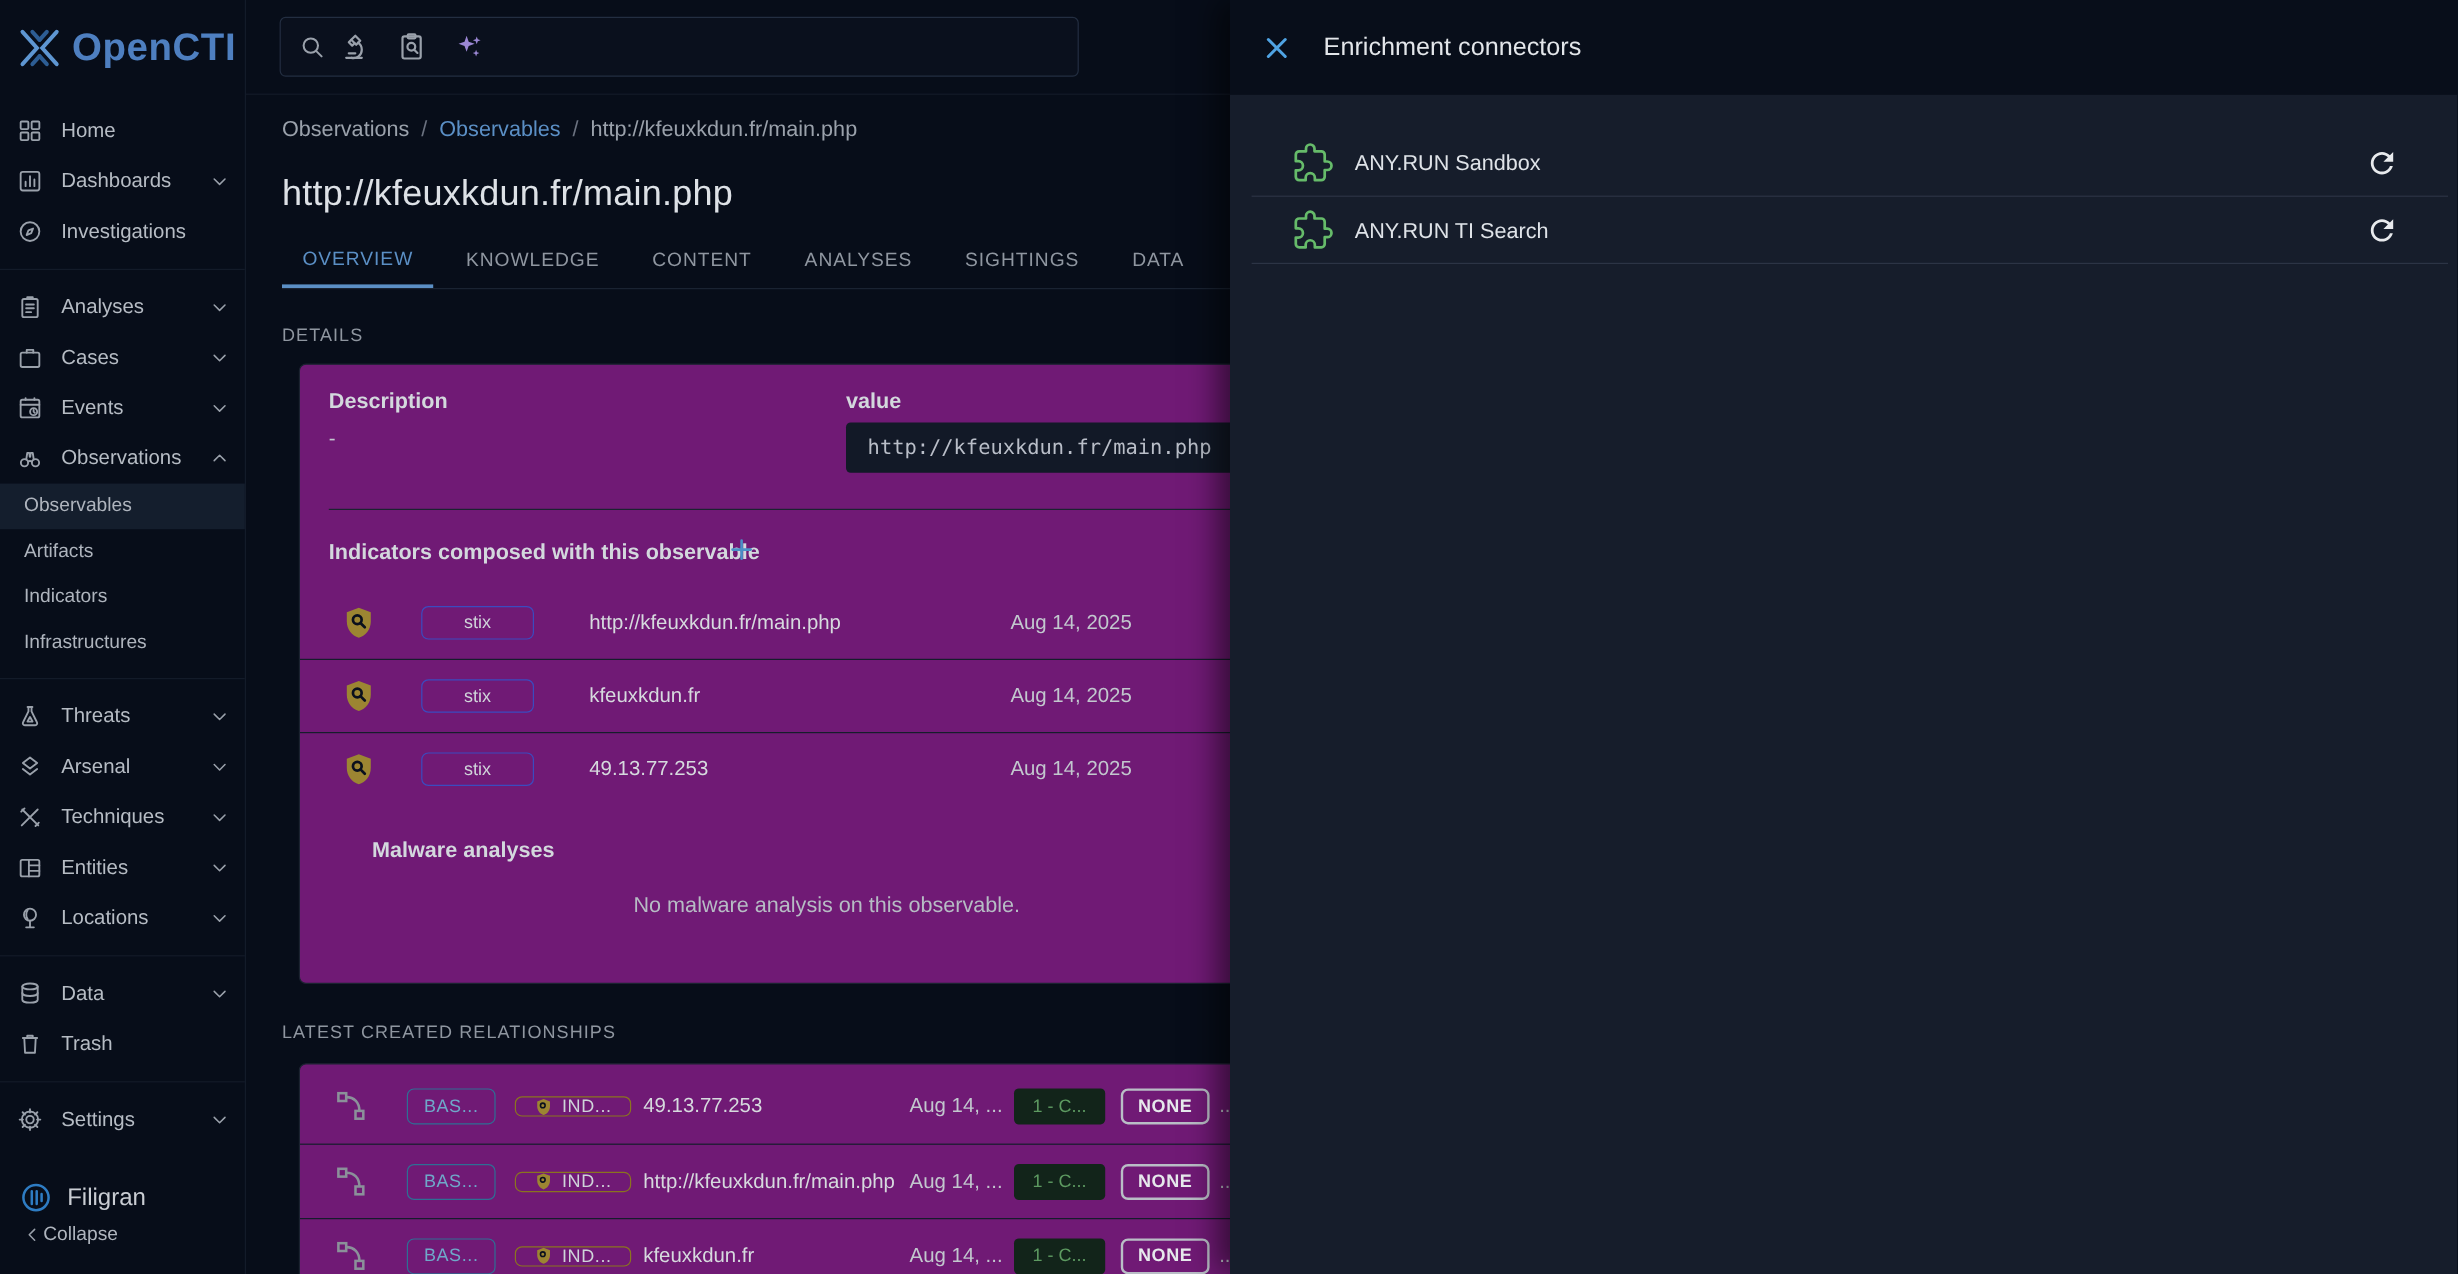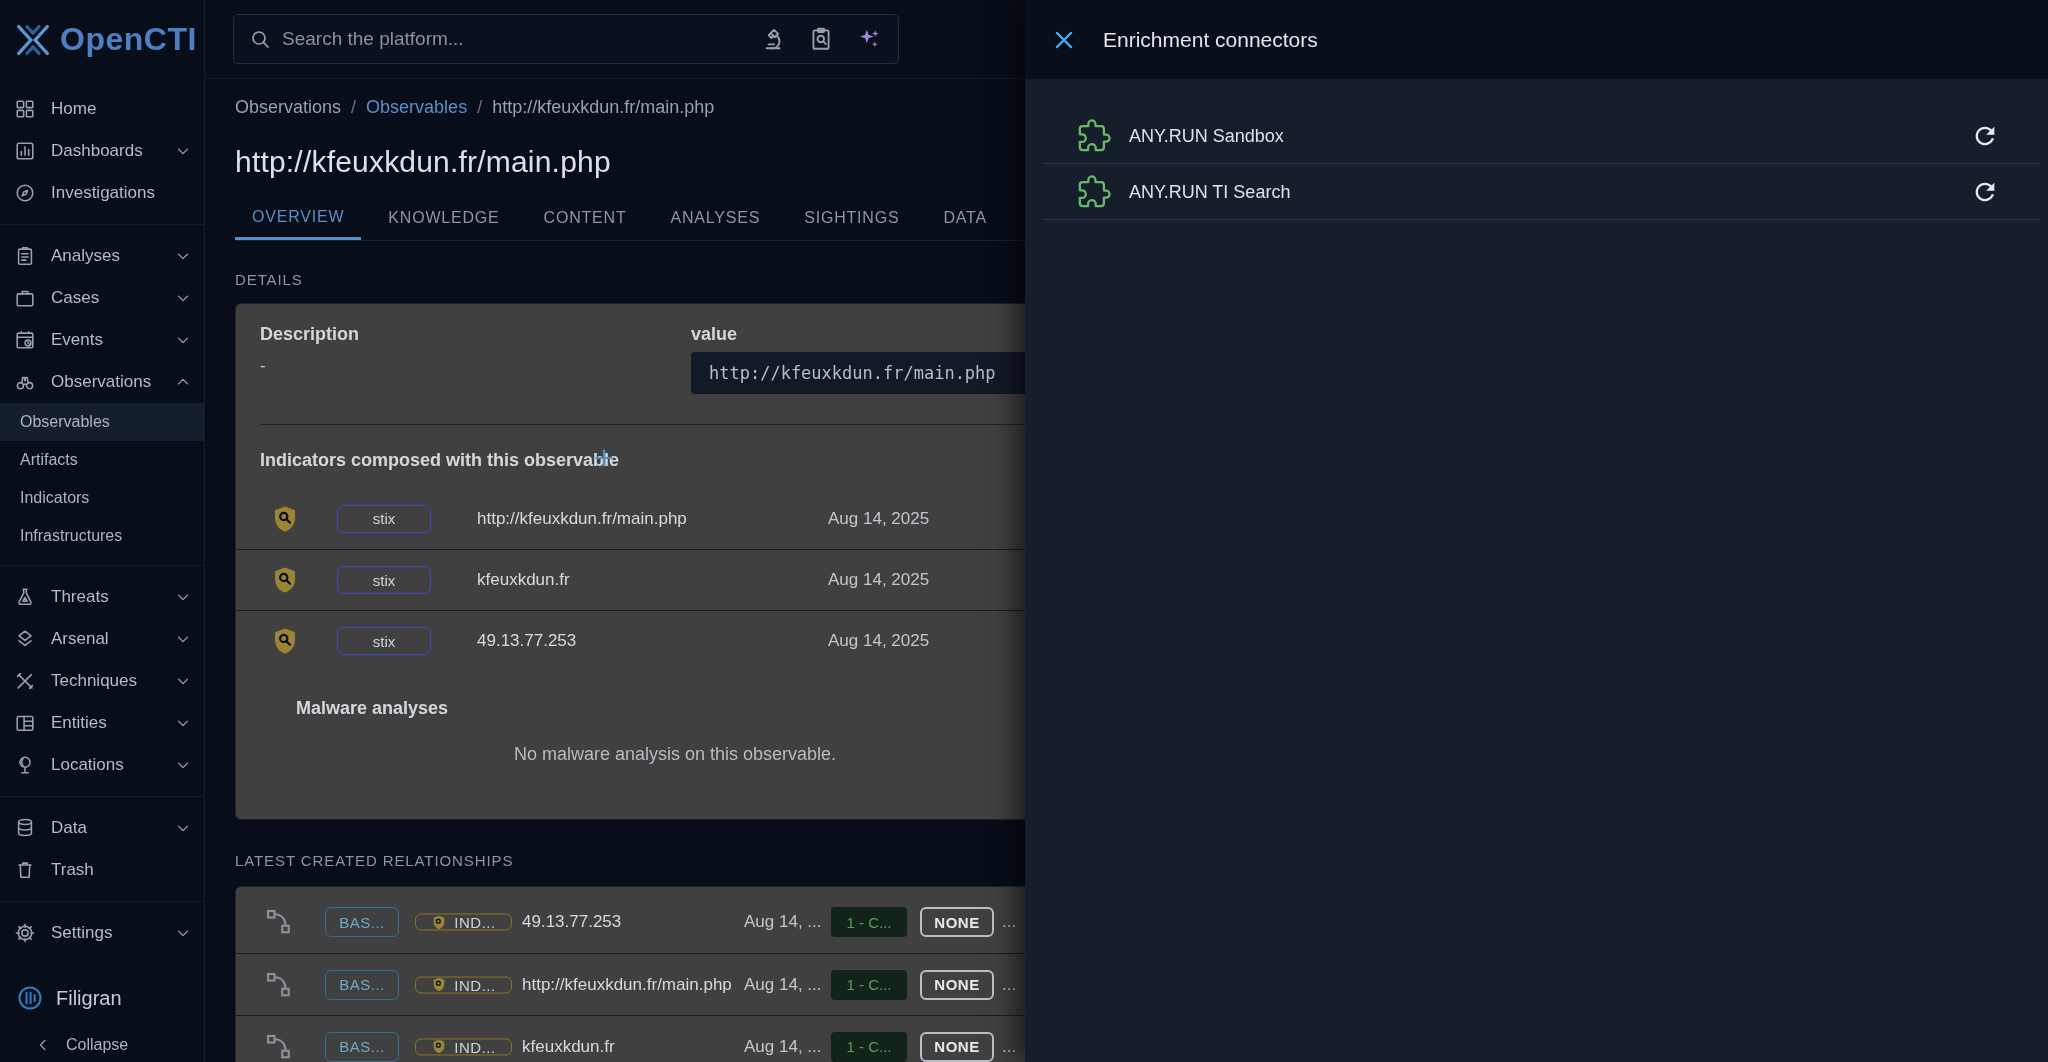--- a/index.html
+++ b/index.html
@@ -24,21 +24,21 @@
   .nav { flex:1 1 auto; padding-top:9px; }
   .nav-divider { height:1px; background:#131b29; margin:10px 0; }
   .ni { height:42px; display:flex; align-items:center; padding:0 12px 0 14px; gap:15px; cursor:pointer; }
   .ni .lbl { flex:1; font-size:17px; color:#b6bcc4; white-space:nowrap; }
   .ni.sub { height:38px; padding-left:20px; }
   .ni.sub .lbl { font-size:16px; color:#aeb4bd; }
   .ni.selected { background:#141e2d; }
   .side-footer { flex:0 0 auto; padding-bottom:8px; }
   .brand-row { height:44px; display:flex; align-items:center; padding-left:16px; gap:12px; }
   .brand-text { font-size:20px; color:#c9cdd3; }
-  .collapse-row { height:34px; display:flex; align-items:flex-end; padding-left:34px; gap:14px; cursor:pointer; }
+  .collapse-row { height:34px; display:flex; align-items:flex-start; padding-left:18px; gap:0; cursor:pointer; }
   .collapse-row .lbl { font-size:16px; color:#aeb4bd; }
 
   
   .topbar {
     position:absolute; left:205px; top:0; right:0; height:79px;
     background:#070d19; border-bottom:1px solid #131b29; z-index:4;
     display:flex; align-items:center;
   }
   .searchbox {
     margin-left:28px; width:666px; height:50px;
@@ -56,22 +56,22 @@
   .main { position:absolute; left:205px; top:79px; right:0; bottom:0; z-index:1; }
   .breadcrumb { position:absolute; left:30px; top:18px; font-size:18px; color:#9aa1ab; display:flex; gap:10px; align-items:center; }
   .breadcrumb .sep { color:#6b7280; }
   .breadcrumb .link { color:#5b8fc5; cursor:pointer; }
   .page-title { position:absolute; left:30px; top:66px; font-size:30px; font-weight:500; color:#dde1e6; letter-spacing:0.2px; }
   .tabs { position:absolute; left:30px; top:117px; right:0; height:45px; display:flex; gap:10px; border-bottom:1px solid #1a2332; }
   .tab { padding:0 17px; height:44px; display:flex; align-items:center; font-size:16px; letter-spacing:0.8px; color:#8f96a0; cursor:pointer; white-space:nowrap; }
   .tab.active { color:#5b8fc5; border-bottom:3px solid #5b8fc5; }
   .sec-label { position:absolute; left:30px; font-size:15px; letter-spacing:0.9px; color:#8f96a0; }
   .card {
-    position:absolute; left:30px; width:880px;
-    background:#404040; border:1px solid #1b2330; border-radius:6px;
+    position:absolute; left:44px; width:880px;
+    background:#701a75; border:1px solid #1b2330; border-radius:6px;
   }
   #details-card { top:224px; height:517px; overflow:hidden; }
   .fld-label { position:absolute; font-size:18px; font-weight:600; color:#d3d8dd; }
   .fld-value { position:absolute; font-size:17px; color:#c2c7ce; }
   .value-chip {
     position:absolute; left:455px; top:48px; width:410px; height:42px;
     background:#121927; border-radius:4px; display:flex; align-items:center; padding-left:18px;
     font-family:"DejaVu Sans Mono","Liberation Mono",monospace; font-size:17px; color:#b9bec8;
   }
   .card-divider { position:absolute; left:24px; right:24px; top:120px; height:1px; background:#1b2330; }
@@ -384,21 +384,20 @@
 </aside>
 
 <header class="topbar">
   <div class="searchbox">
     <span>
         <svg width="24" height="24" viewBox="0 0 24 24" class="ico-stroke">
           <circle cx="11" cy="11" r="6"></circle>
           <path d="M15.6 15.6L20 20"></path>
         </svg>
       </span>
-    <input type="text" placeholder="Search the platform..." style="">
     <div class="sb-icons">
       <span>
           <svg width="26" height="26" viewBox="0 0 24 24" class="ico-stroke">
             <path d="M6 20.5h12"></path>
             <path d="M10 20.5a6.5 6.5 0 0 0 8-6.3c0-2.3-1.2-4.3-3-5.4"></path>
             <path d="M13 3.5l3.8 3.8-3.1 3.1-3.8-3.8z"></path>
             <path d="M9.9 6.6L8 8.5l2.6 2.6 1.9-1.9"></path>
             <path d="M8 17h5"></path>
           </svg>
         </span>

